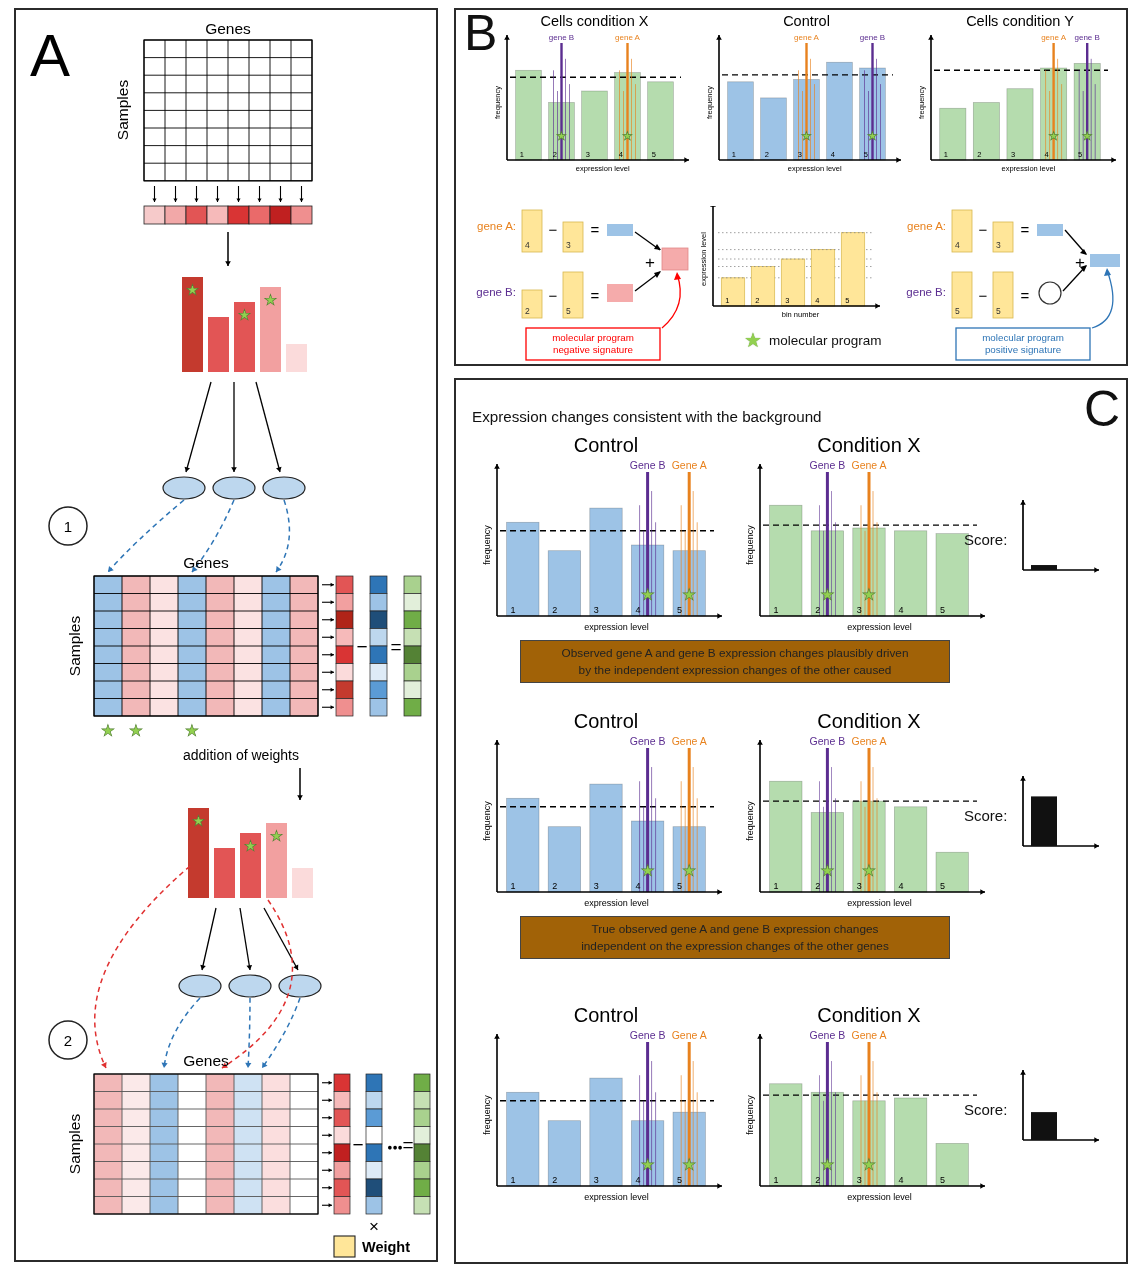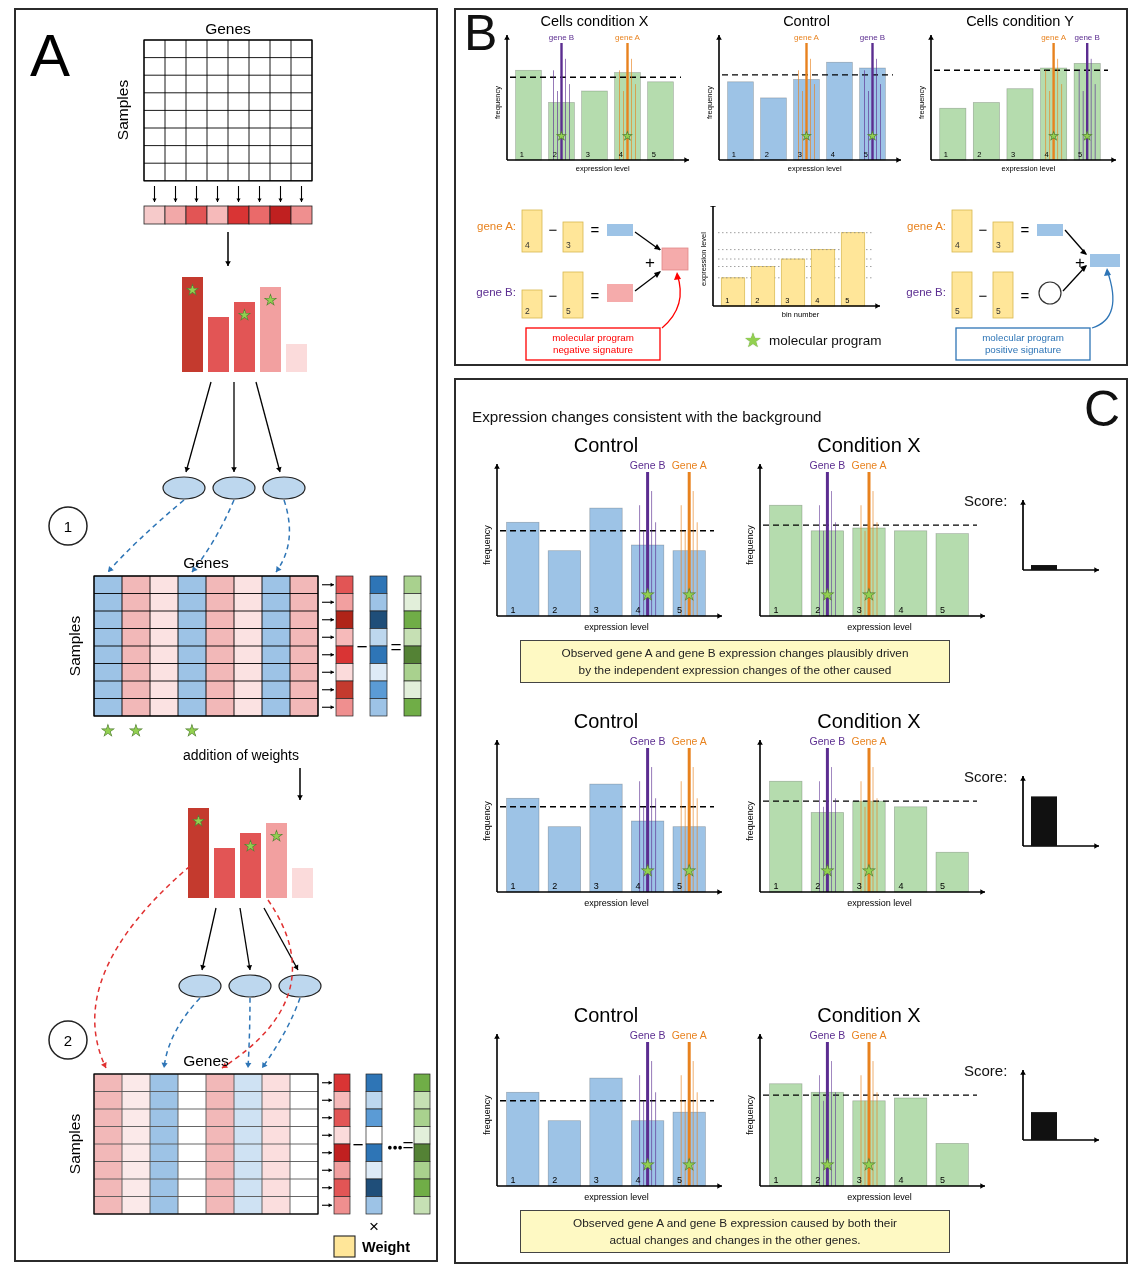--- a/index.html
+++ b/index.html
@@ -11,23 +11,23 @@
   #panelB{left:454px;top:8px;width:674px;height:358px}
   #panelC{left:454px;top:378px;width:674px;height:886px}
   #panelA-canvas{position:absolute;inset:0}
   .letter{position:absolute;font-size:50px;color:#111;line-height:1}
   .hist{position:absolute}
   .sig{position:absolute}
   .legend{position:absolute;display:flex;align-items:center;gap:7px;font-size:13.5px}
   .legend-star{color:#92d050;font-size:20px;line-height:1;text-shadow:0 0 1px #538135}
   .csection{position:absolute;left:0;width:100%;height:290px}
   .cheading{position:absolute;left:16px;top:4px;font-size:15.2px;color:#111}
-  .score{position:absolute;display:flex;gap:2px}
+  .score{position:absolute;display:flex;align-items:center;gap:2px}
   .score-label{font-size:15px}
-  .caption{position:absolute;border:1.2px solid #444;text-align:center;font-size:11.8px;line-height:1.4;padding:4px 6px;color:#222;background:#fef9c3}
+  .caption{position:absolute;border:1.2px solid #444;text-align:center;font-size:11.8px;line-height:1.4;padding:4px 6px;color:#222;background:#a16207}
   svg text{font-family:"Liberation Sans",sans-serif}
 </style>
 </head>
 <body>
 
 <div class="page">
 
   <div class="panel" id="panelA">
     <div id="panelA-canvas"><svg viewBox="0 0 420 1250" width="100%" height="100%">
           <text x="14" y="66" font-size="60" text-anchor="start" fill="#000">A</text>
@@ -650,20 +650,24 @@
       <div class="score" style="left:508px;top:88px">
         <span class="score-label">Score:</span>
         <span><svg viewBox="0 0 95 90" width="95" height="90">
               <line x1="14" y1="78" x2="14" y2="8" stroke="#000" stroke-width="1.7" stroke-dasharray="none"></line>
               <polygon points="14,8 16.835257545018052,12.71288814352921 11.164742454981944,12.71288814352921" fill="#000"></polygon>
               <line x1="14" y1="78" x2="90" y2="78" stroke="#000" stroke-width="1.7" stroke-dasharray="none"></line>
               <polygon points="90,78 85.28711185647079,80.83525754501805 85.28711185647079,75.16474245498195" fill="#000"></polygon>
               <rect x="22" y="28.4" width="26" height="49.6" fill="#111"></rect>
             </svg></span>
       </div>
+      <div class="caption" style="left:64px;top:236px;width:430px">
+        <div>True observed gene A and gene B expression changes</div>
+        <div>independent on the expression changes of the other genes</div>
+      </div>
     </div>
 
     <div class="csection" style="top:594px">
       <div class="hist" style="left:20px;top:26px;width:252px;height:208px"><svg viewBox="0 0 252 208" width="252" height="208">
             <text x="130" y="22" font-size="20" text-anchor="middle" fill="#000">Control</text>
             <rect x="30.576" y="92.28" width="32.448" height="93.72" fill="#9dc3e6" stroke="rgba(0,0,0,0.25)" stroke-width="0.7"></rect>
             <rect x="72.17599999999999" y="120.67999999999999" width="32.448" height="65.32000000000001" fill="#9dc3e6" stroke="rgba(0,0,0,0.25)" stroke-width="0.7"></rect>
             <rect x="113.77600000000001" y="78.08" width="32.448" height="107.92" fill="#9dc3e6" stroke="rgba(0,0,0,0.25)" stroke-width="0.7"></rect>
             <rect x="155.376" y="120.67999999999999" width="32.448" height="65.32000000000001" fill="#9dc3e6" stroke="rgba(0,0,0,0.25)" stroke-width="0.7"></rect>
             <rect x="196.976" y="112.16" width="32.448" height="73.84" fill="#9dc3e6" stroke="rgba(0,0,0,0.25)" stroke-width="0.7"></rect>
@@ -731,19 +735,15 @@
       <div class="score" style="left:508px;top:88px">
         <span class="score-label">Score:</span>
         <span><svg viewBox="0 0 95 90" width="95" height="90">
               <line x1="14" y1="78" x2="14" y2="8" stroke="#000" stroke-width="1.7" stroke-dasharray="none"></line>
               <polygon points="14,8 16.835257545018052,12.71288814352921 11.164742454981944,12.71288814352921" fill="#000"></polygon>
               <line x1="14" y1="78" x2="90" y2="78" stroke="#000" stroke-width="1.7" stroke-dasharray="none"></line>
               <polygon points="90,78 85.28711185647079,80.83525754501805 85.28711185647079,75.16474245498195" fill="#000"></polygon>
               <rect x="22" y="50.099999999999994" width="26" height="27.900000000000002" fill="#111"></rect>
             </svg></span>
       </div>
-      <div class="caption" style="left:64px;top:236px;width:430px">
-        <div>Observed gene A and gene B expression caused by both their</div>
-        <div>actual changes and changes in the other genes.</div>
-      </div>
     </div>
   </div>
 </div>
 
 </body></html>

